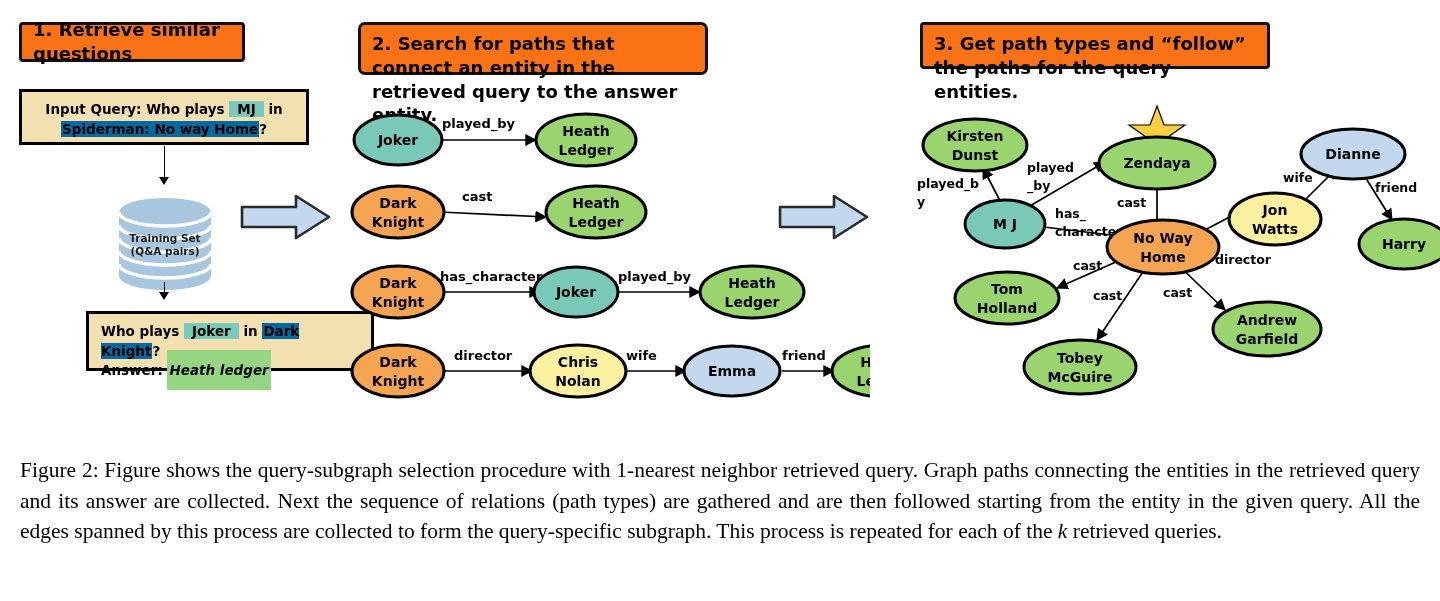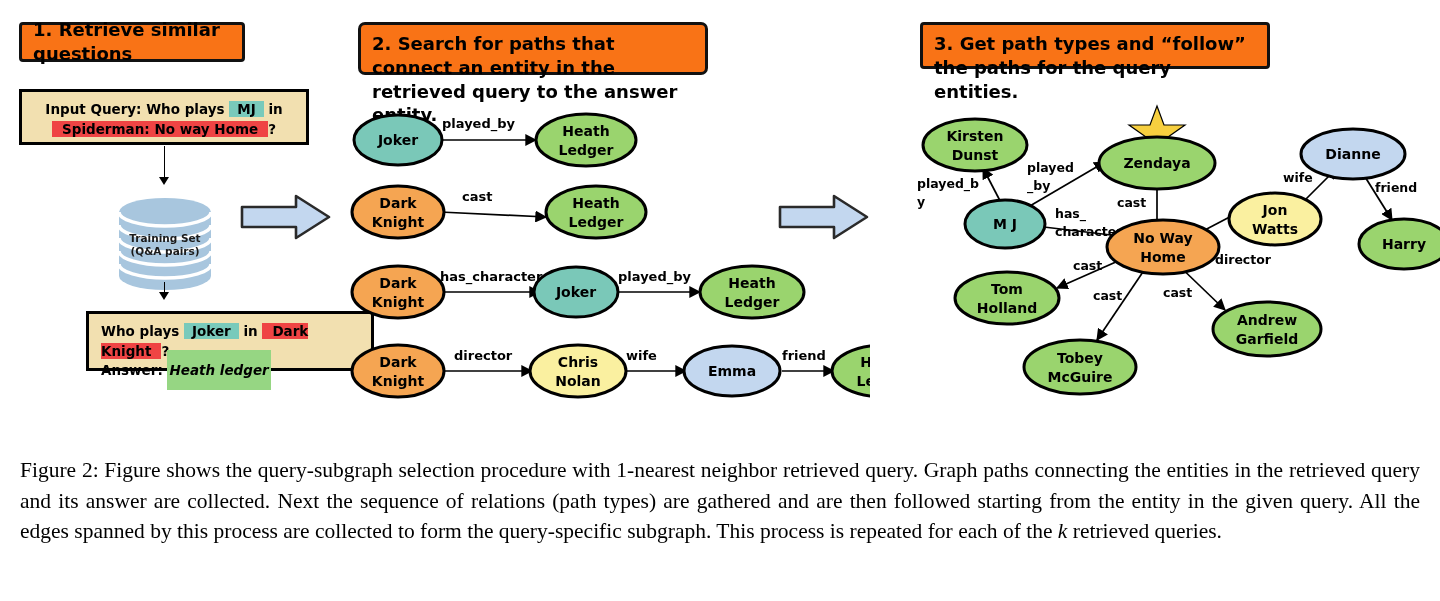--- a/index.html
+++ b/index.html
@@ -43,21 +43,21 @@
     font-weight: bold;
     font-size: 13.5px;
     line-height: 1.45;
     color: #000000;
     text-align: center;
   }
   #input-query-box { left: 19px; top: 89px; width: 290px; height: 56px; }
   #retrieved-qa-box { left: 38px; top: 311px; width: 288px; height: 60px; text-align: left; padding-left: 12px; margin-left: 48px;}
 
   .hl-teal   { background: #79cabb; padding: 0 8px; }
-  .hl-orange { background: #ef4444; padding: 0 10px; text-align: right; }
+  .hl-orange { background: #0369a1; padding: 0 1px; text-align: right; }
   .hl-green  { background: #96d683; padding: 12px 2px; font-style: italic; }
 
   
   .vline {
     position: absolute;
     width: 0;
     border-left: 1.6px solid #000;
   }
   .vhead {
     position: absolute;

